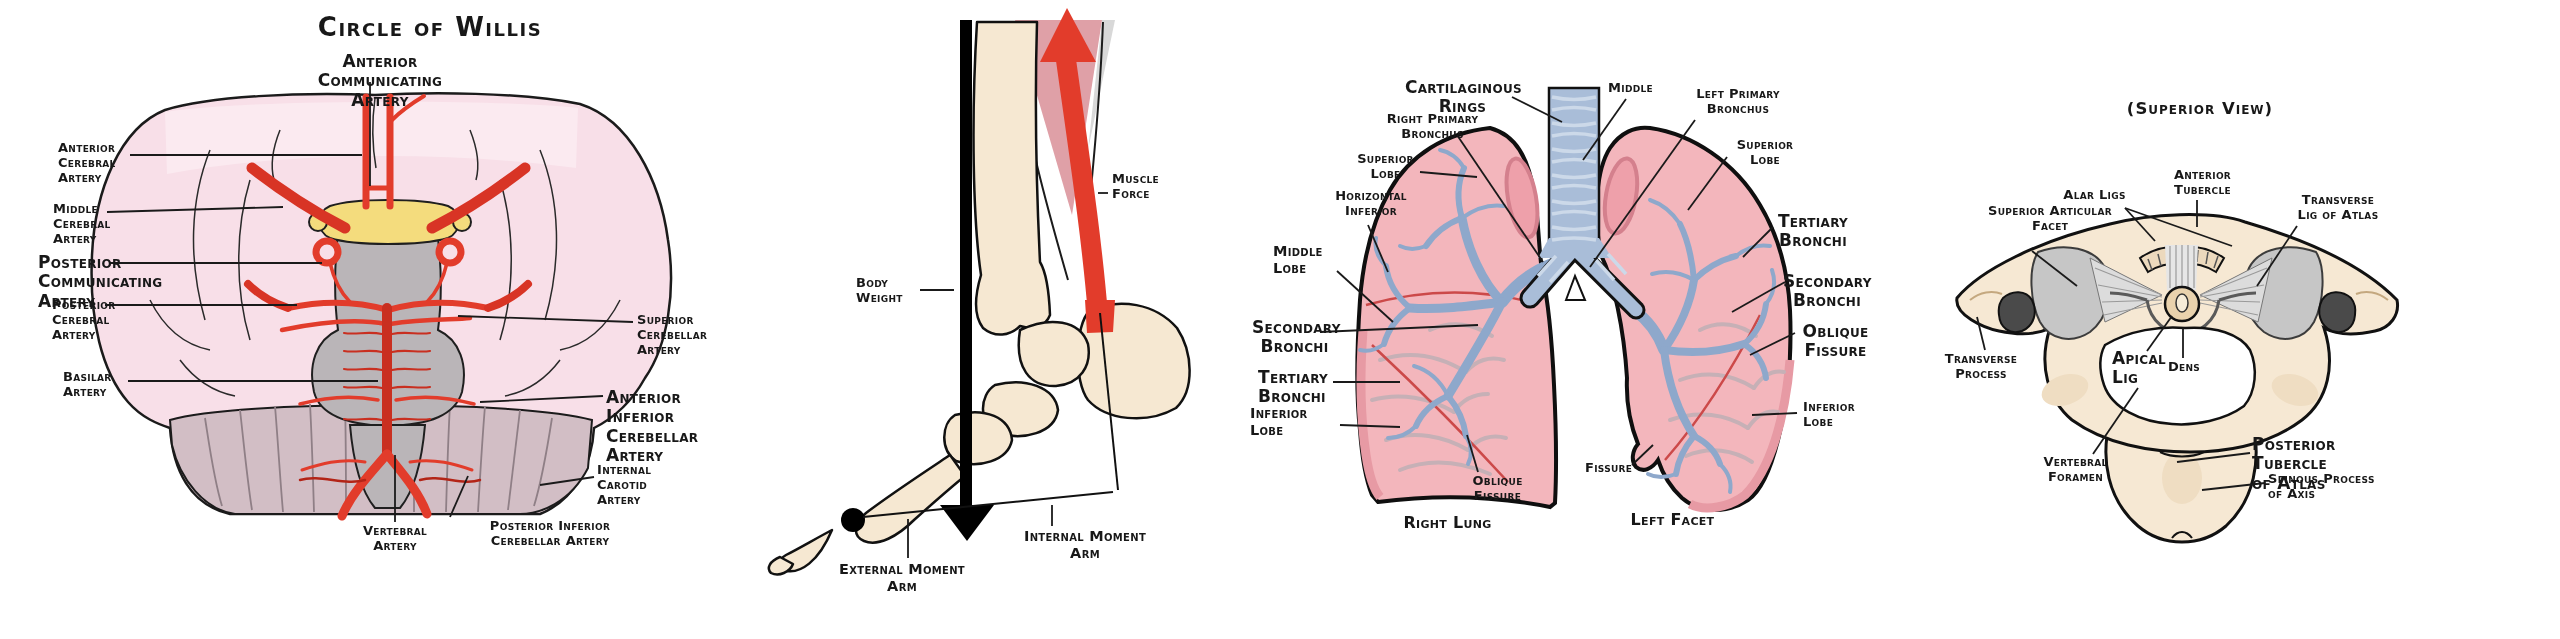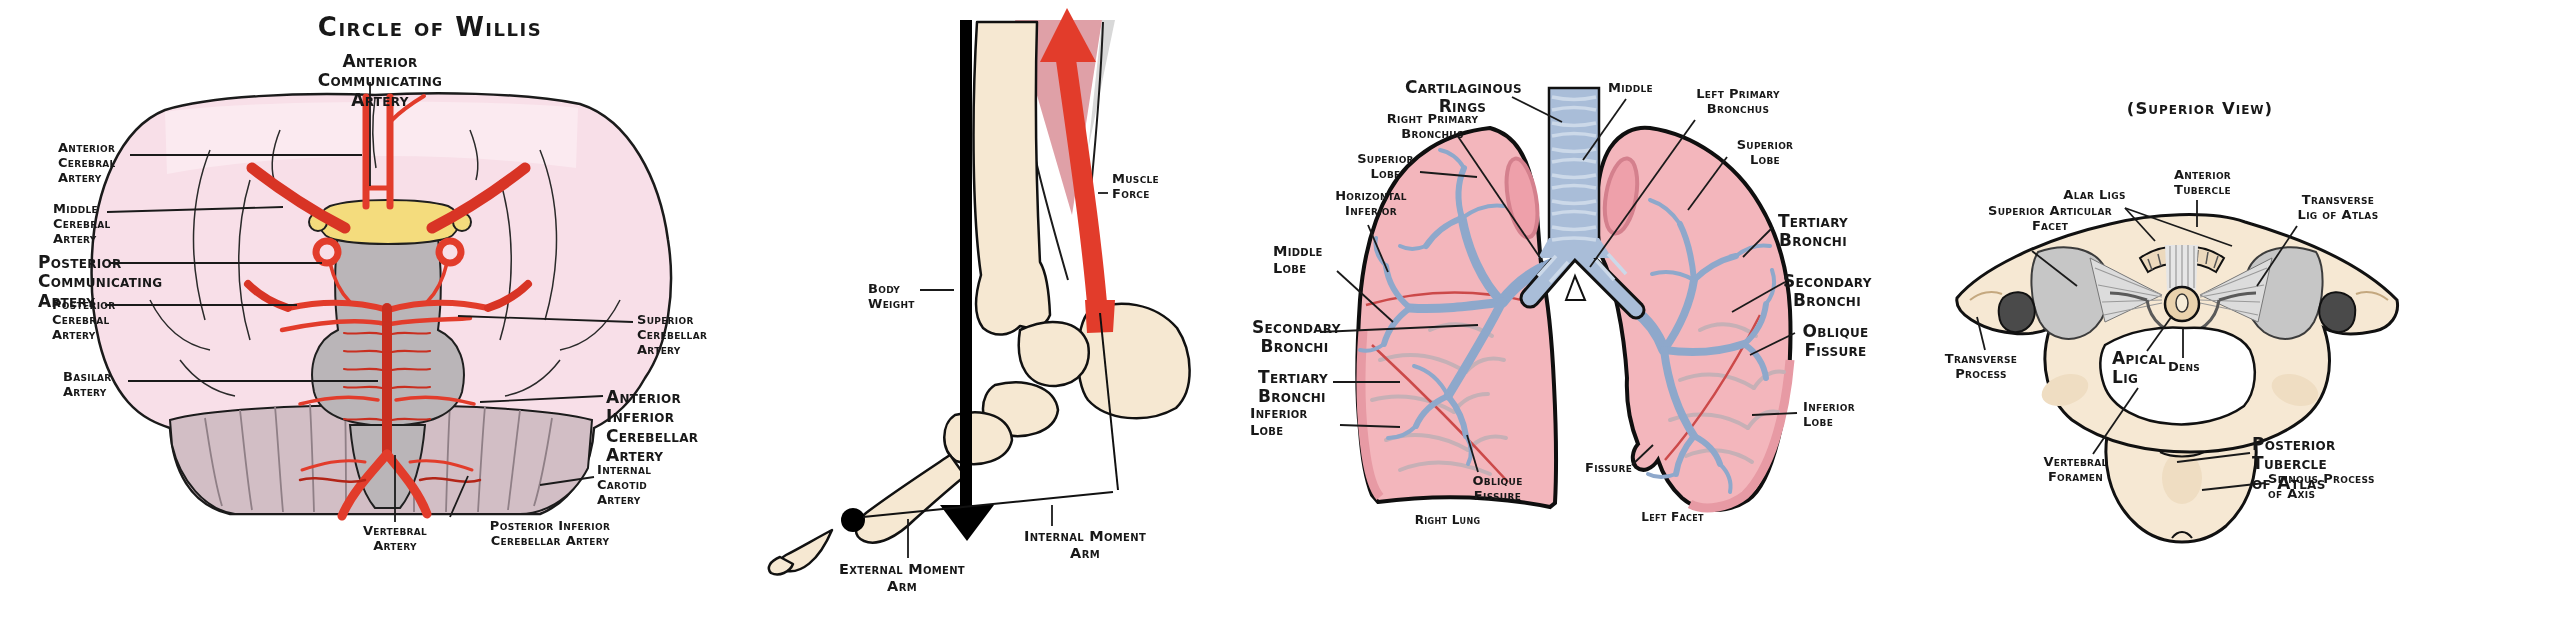--- a/index.html
+++ b/index.html
@@ -6,21 +6,21 @@
   .page{position:relative;width:2560px;height:639px;background:#ffffff;overflow:hidden;
         font-family:"DejaVu Sans",sans-serif;color:#1b1b1b;}
   .panel{position:absolute;top:0;height:639px;}
   .panel svg{position:absolute;left:0;top:0;}
   .lbl,.lbl-sm,.lbl-md,.lbl-lg,.ptitle,.psub{
     position:absolute;white-space:pre-line;line-height:1.14;
     font-variant:small-caps;font-weight:600;letter-spacing:.3px;color:#181818;}
   .lbl{font-size:13px;}
   .lbl-sm{font-size:17px;}
   .lbl-md{font-size:14.5px;}
-  .lbl-lg{font-size:12px;}
+  .lbl-lg{font-size:16px;}
   .ptitle{font-size:26px;font-weight:600;letter-spacing:1.5px;line-height:1.05;}
   .psub{font-size:16.5px;letter-spacing:1px;}
   .ta-c{text-align:center;} .ta-l{text-align:left;}
   svg path,svg line,svg circle,svg ellipse,svg polygon{vector-effect:none;}
 </style>
 </head>
 <body>
 
 <div class="page">
 
@@ -187,21 +187,21 @@
         <path d="M123,517 L373,492"></path>
         <path d="M360,313 L378,490"></path>
       </g>
       <g stroke="#1a1a1a" stroke-width="1.8">
         <line x1="180" y1="290" x2="214" y2="290"></line>
         <line x1="358" y1="193" x2="368" y2="193"></line>
         <line x1="168" y1="519" x2="168" y2="558"></line>
         <line x1="312" y1="505" x2="312" y2="526"></line>
       </g>
     </svg>
-    <div class="lbl ta-l" style="left:128px;top:276px;width:80px;margin-top:6px;">Body
+    <div class="lbl ta-l" style="left:116px;top:276px;width:80px;">Body
 Weight</div>
     <div class="lbl ta-l" style="left:372px;top:172px;width:90px;">Muscle
 Force</div>
     <div class="lbl-md ta-c" style="left:52px;top:561px;width:220px;">External Moment
 Arm</div>
     <div class="lbl-md ta-c" style="left:255px;top:528px;width:180px;">Internal Moment
 Arm</div>
   </section>
 
   <section class="panel" style="left:1200px;width:700px;">

